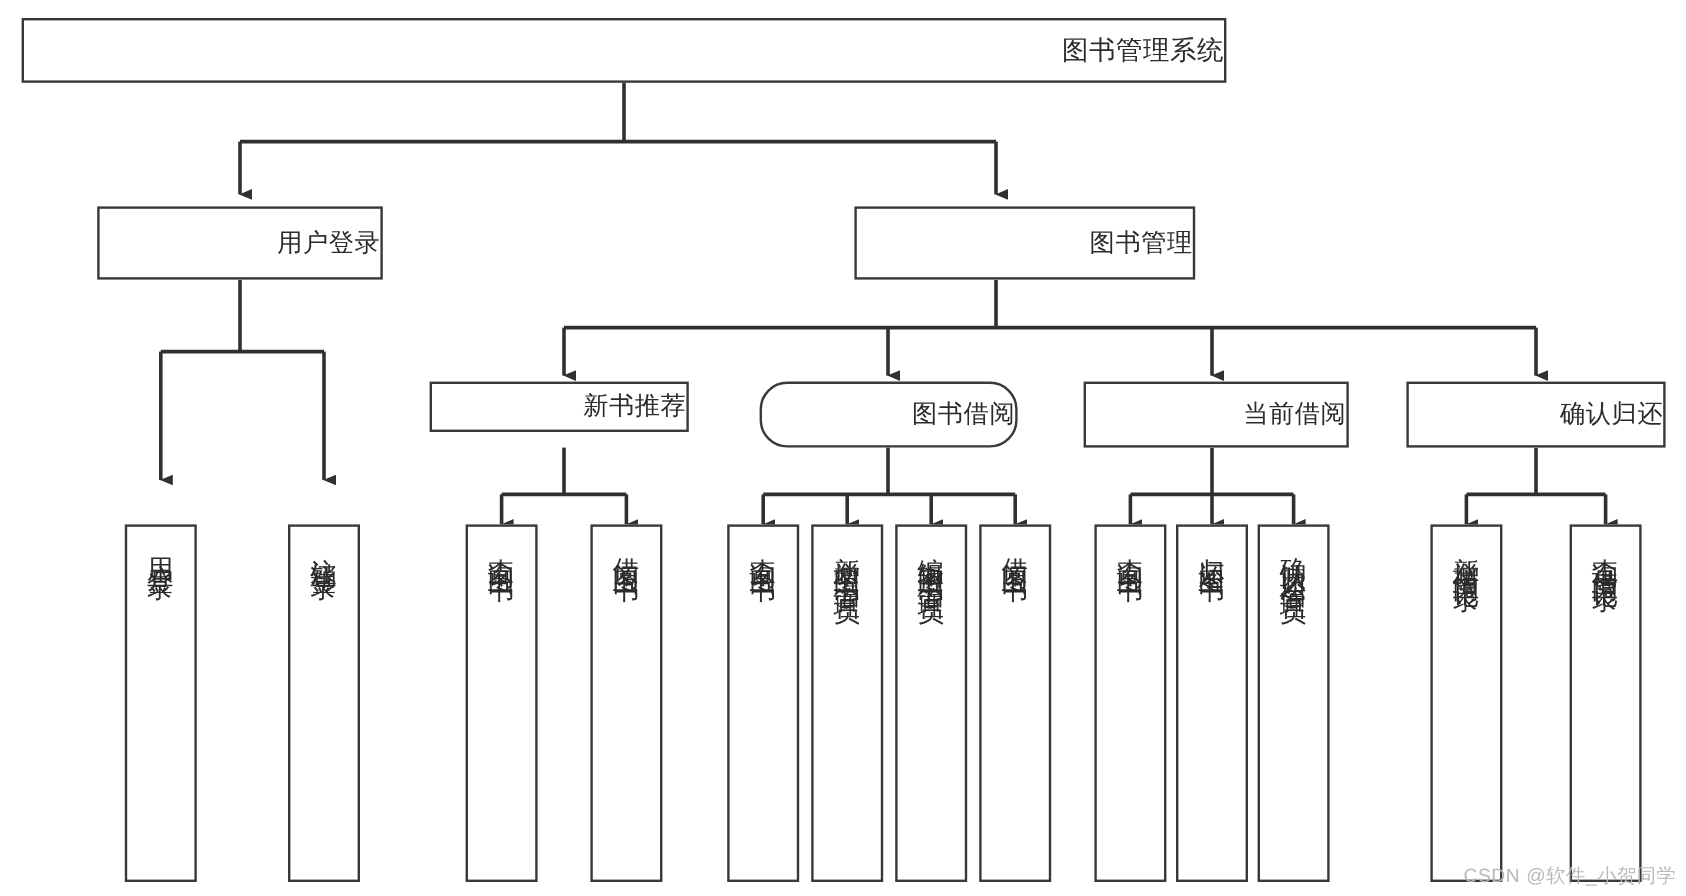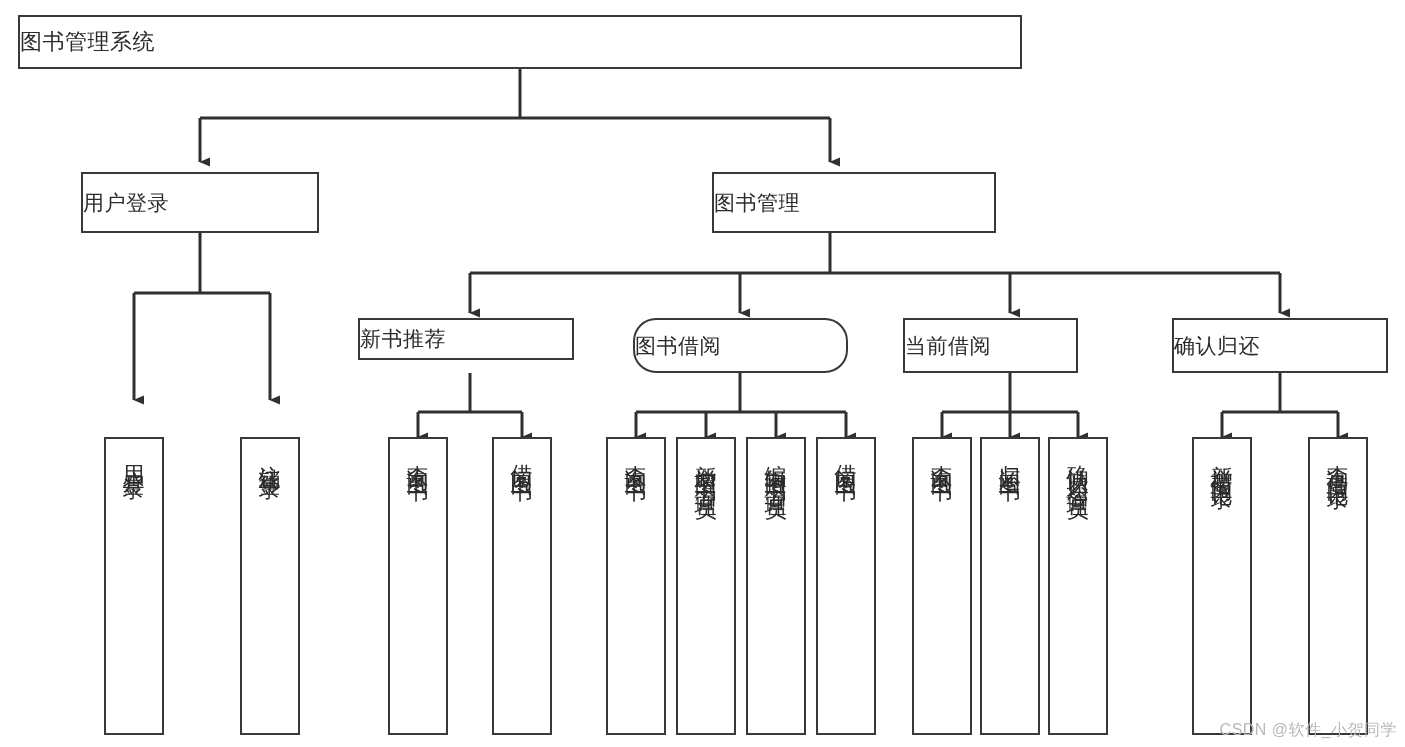--- a/index.html
+++ b/index.html
@@ -16,21 +16,21 @@
     overflow:hidden;
   }
   
   .node{
     position:absolute;
     box-sizing:border-box;
     border:2.5px solid #38393b;
     background:#ffffff;
     display:flex;
     align-items:center;
-    justify-content:flex-start;
+    justify-content:flex-end;
     color:#2b2b2b;
     z-index:3;
   }
   .node .lbl{
     display:block;
     text-align:center;
     line-height:1.22;
     white-space:nowrap;
   }
   
@@ -148,21 +148,21 @@
   </div>
 
   <div class="node horiz" style="left:358px; top:318px; width:216px; height:42px;">
     <span class="lbl">新书推荐</span>
   </div>
 
   <div class="node horiz" style="left:633px; top:318px; width:215px; height:55px;border-radius:23px;">
     <span class="lbl">图书借阅</span>
   </div>
 
-  <div class="node horiz" style="left:903px; top:318px; width:175px; height:55px;">
+  <div class="node horiz" style="left:903px; top:318px; width:221px; height:55px;">
     <span class="lbl">当前借阅</span>
   </div>
 
   <div class="node horiz" style="left:1172px; top:318px; width:216px; height:55px;">
     <span class="lbl">确认归还</span>
   </div>
 
   <div class="node vert" style="left:104px; top:437px; width:60px; height:298px;">
     <span class="lbl">用户登录</span>
   </div>

